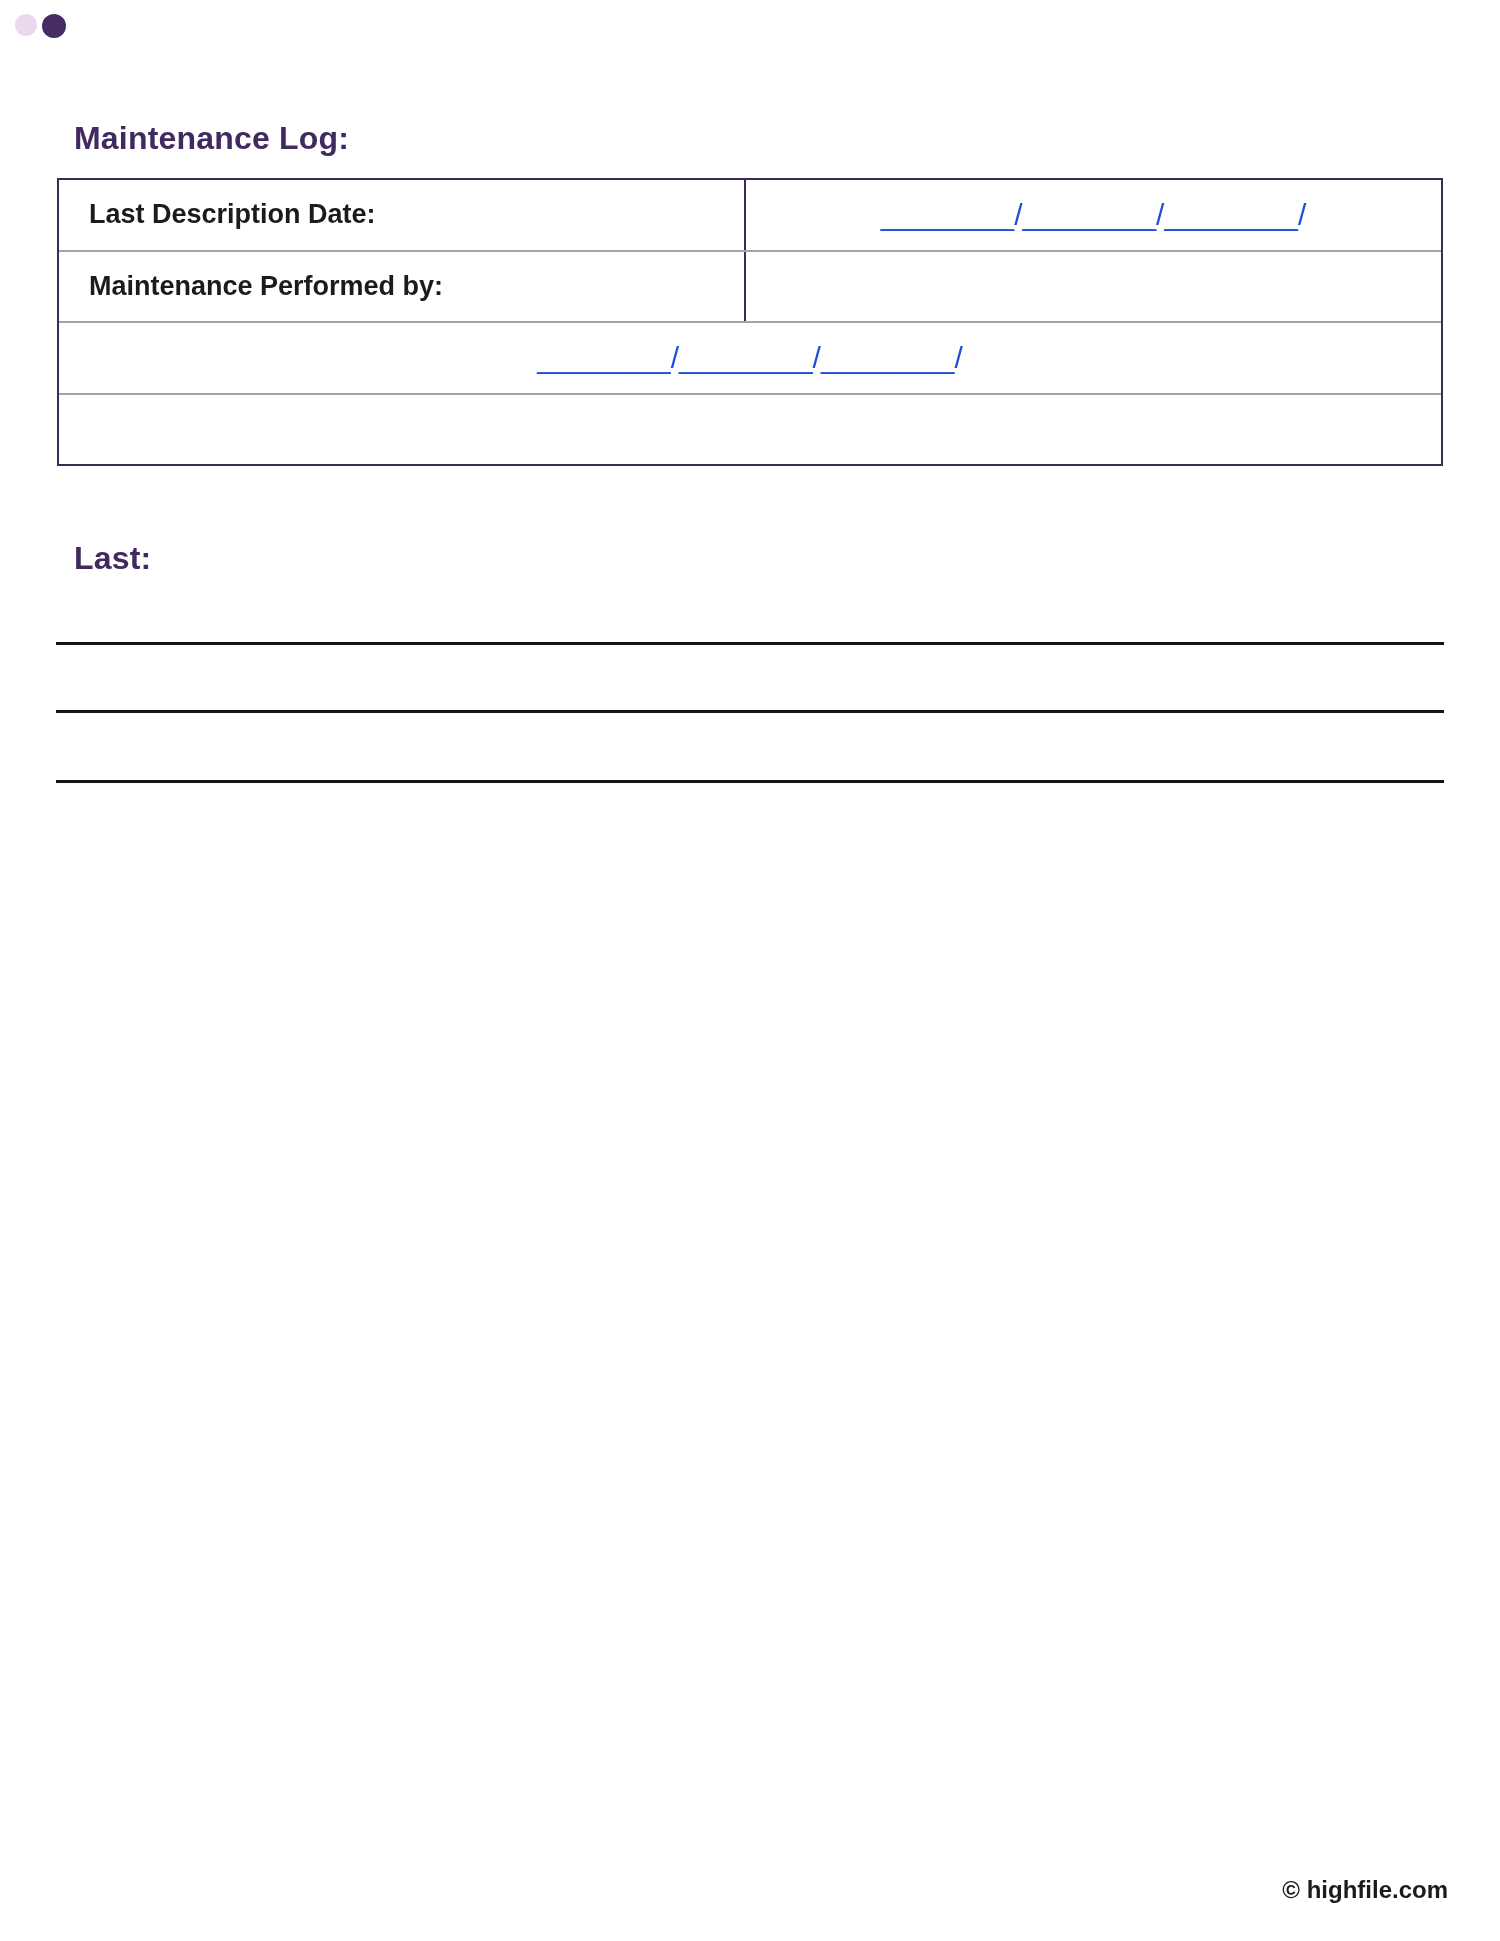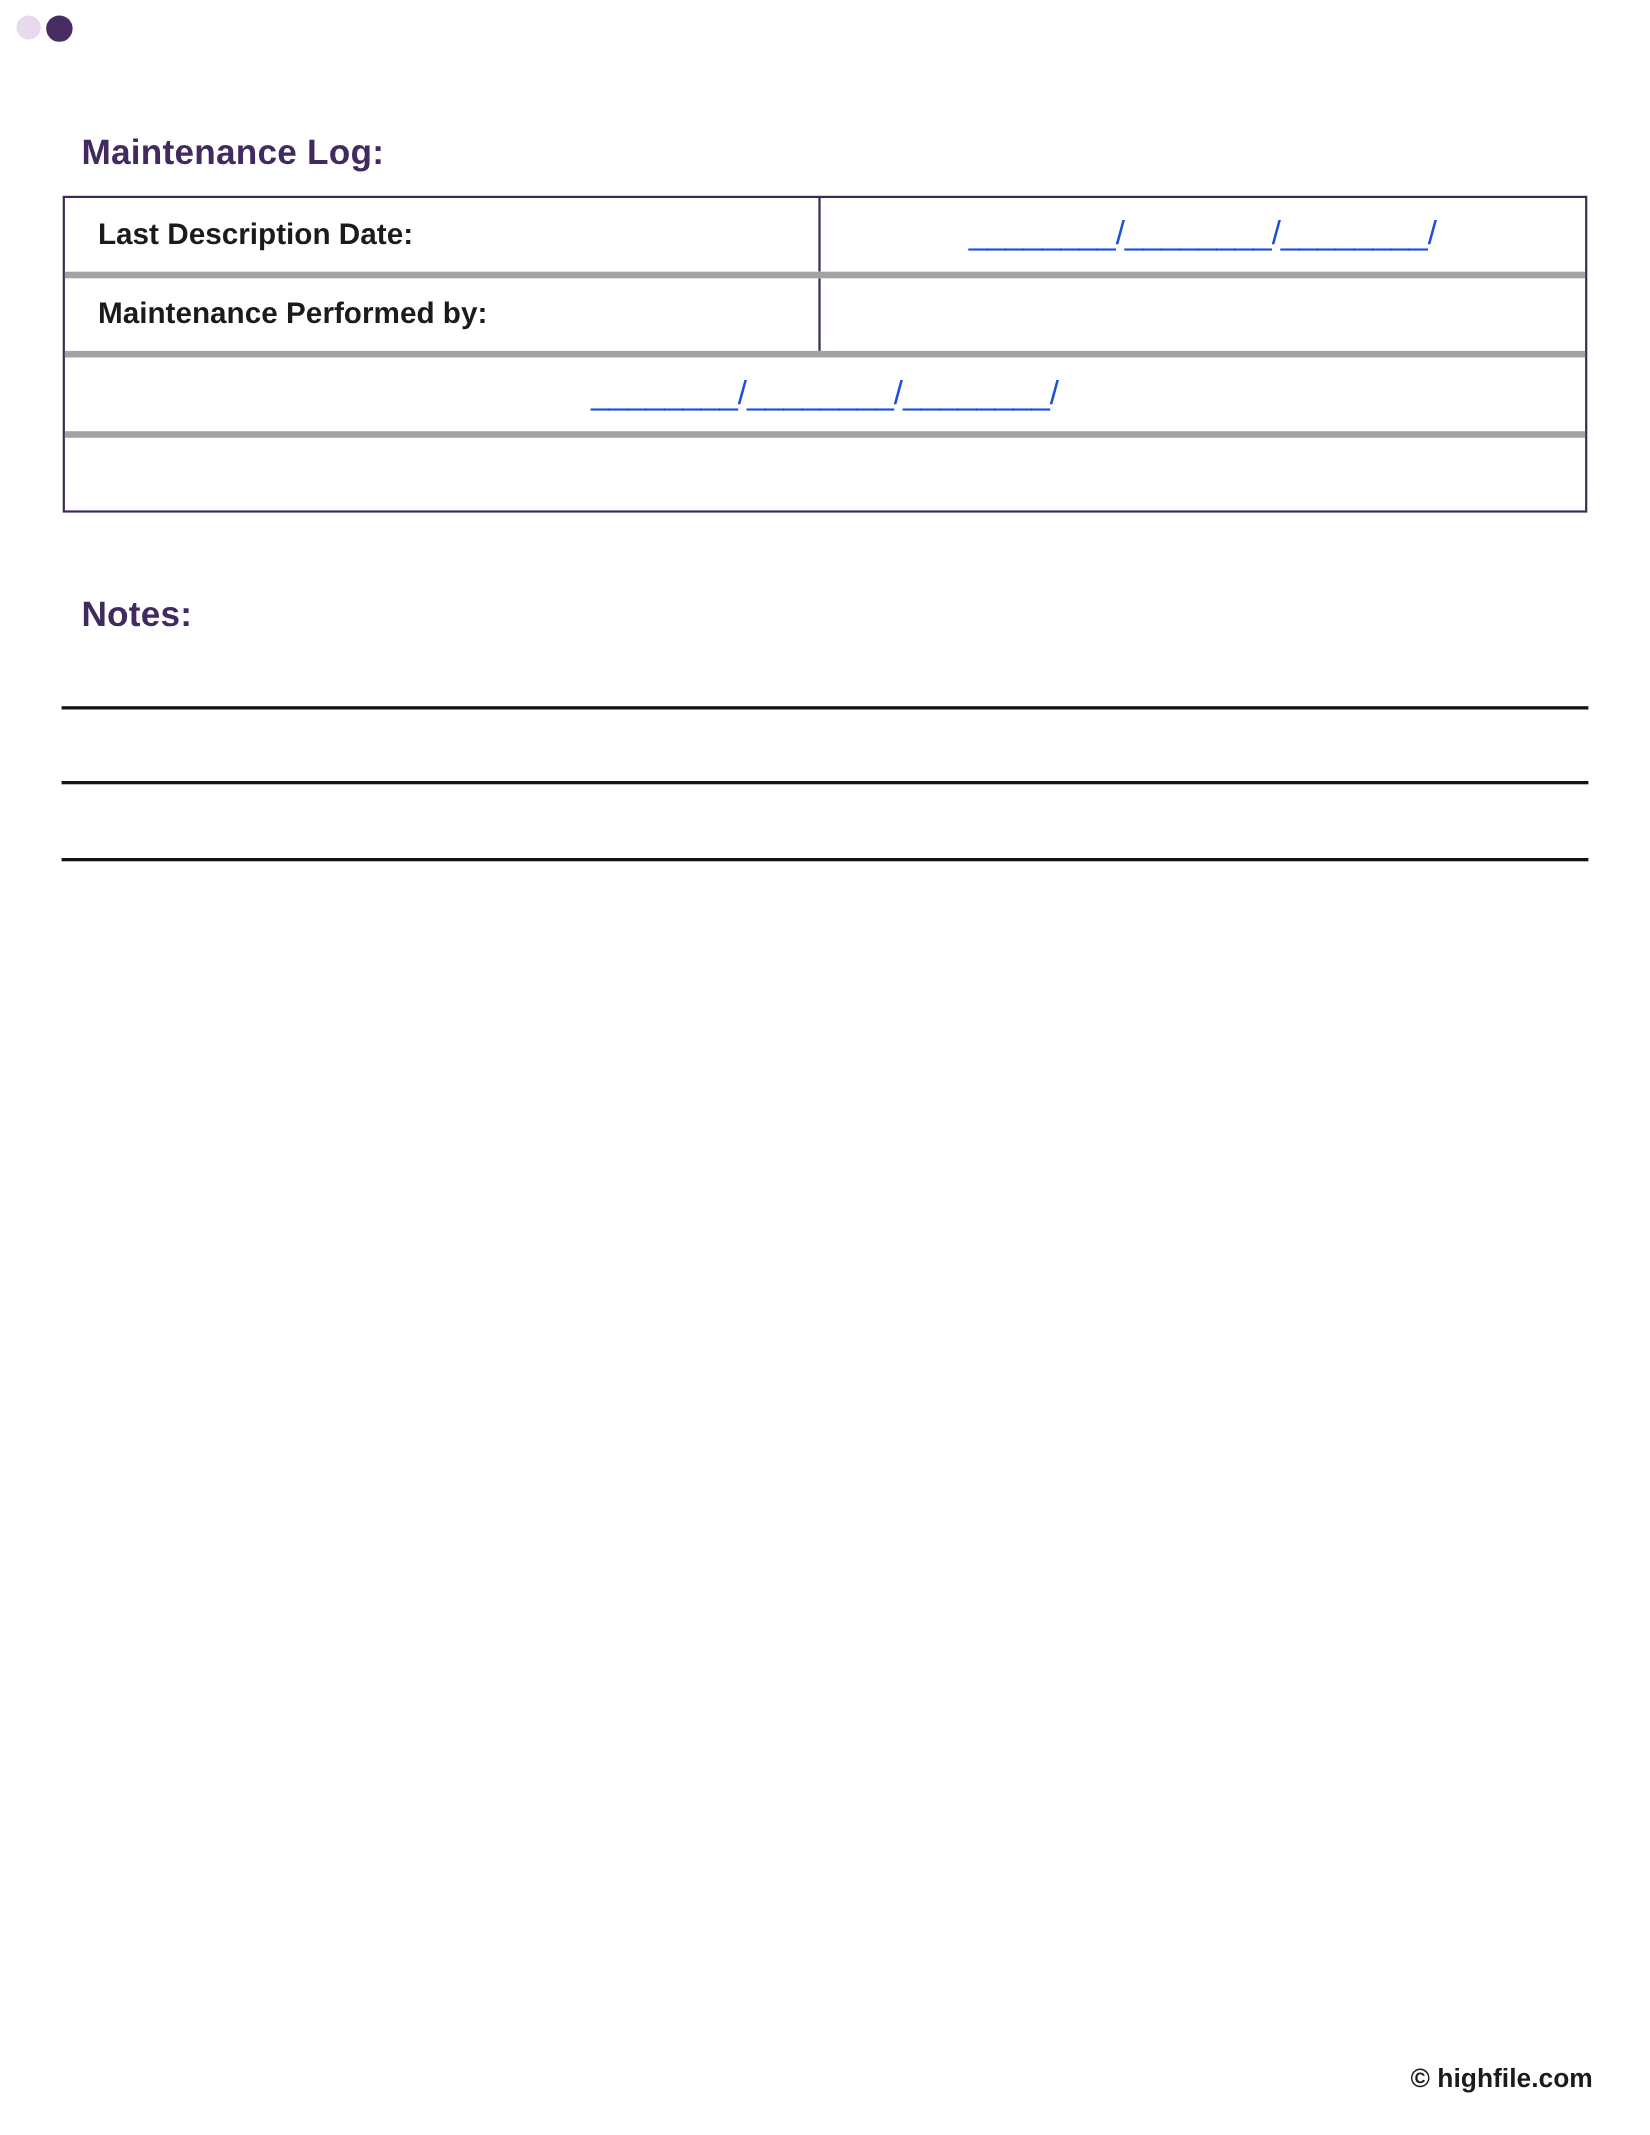--- a/index.html
+++ b/index.html
@@ -35,21 +35,21 @@
     box-sizing:border-box;
     display:flex;
     flex-direction:column;
     background:#ffffff;
   }
   .log-row{
     flex:1;
     display:flex;
     min-height:0;
   }
-  .log-row + .log-row{border-top:6px solid #a3a3a3;}
+  .log-row + .log-row{border-top:2px solid #a3a3a3;}
   .log-label-cell{
     width:687px;
     flex:0 0 687px;
     border-right:2px solid #3c2956;
     box-sizing:border-box;
     display:flex;
     align-items:center;
     padding-left:30px;
   }
   .log-label-cell span{
@@ -130,21 +130,21 @@
     </div>
 
     <div class="log-row">
       <div class="log-value-cell">
         <span></span>
       </div>
     </div>
 
   </div>
 
-  <h2 class="section-title title-notes">Notes:</h2>
+  <h2 class="section-title title-notes">Last:</h2>
 
   <div class="notes-line line-1"></div>
   <div class="notes-line line-2"></div>
   <div class="notes-line line-3"></div>
 
   <div class="footer">© highfile.com</div>
 
 </div>
 
 </body></html>

